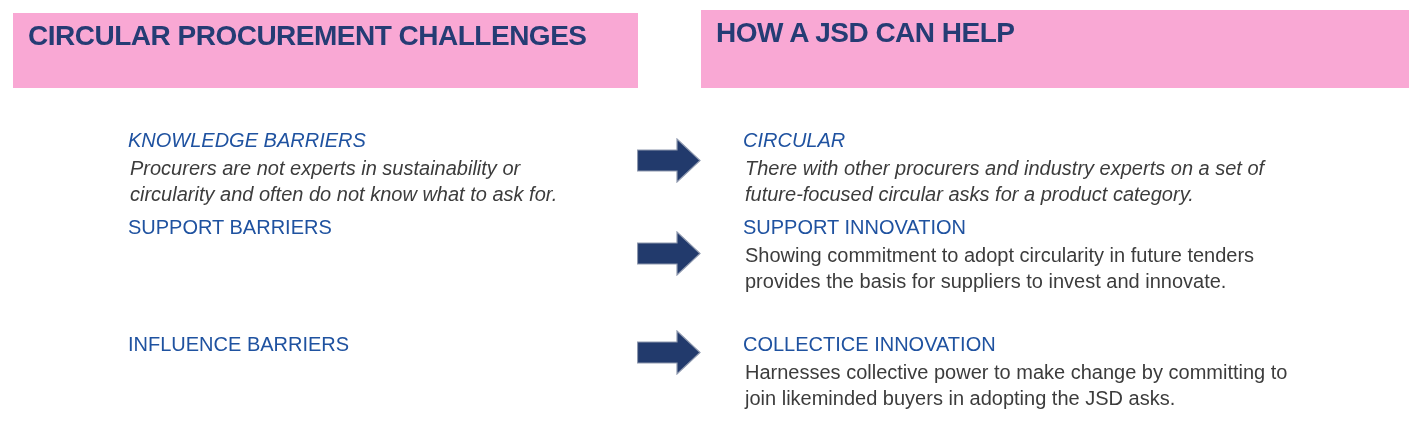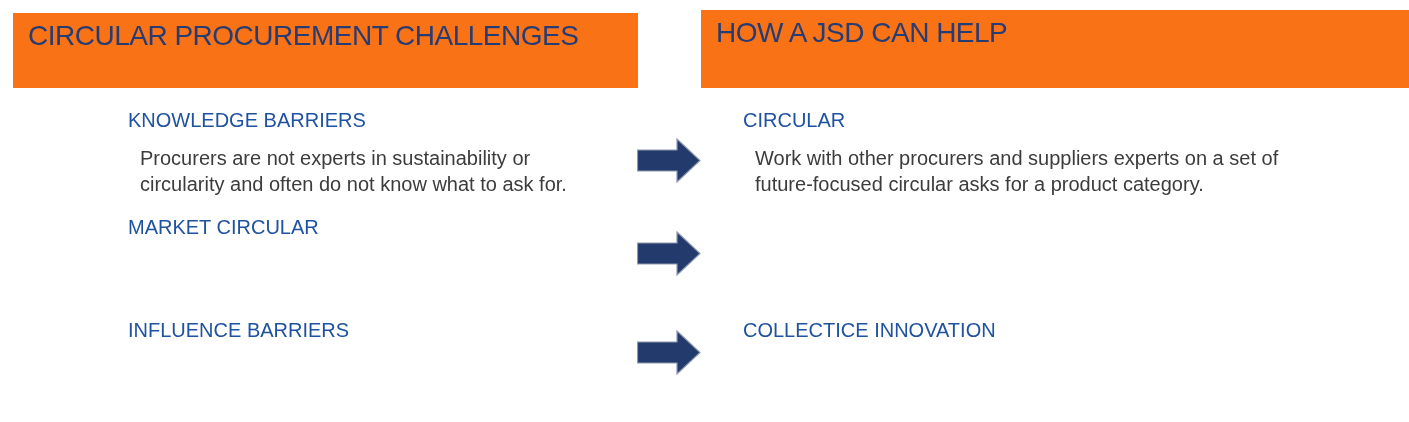--- a/index.html
+++ b/index.html
@@ -10,23 +10,23 @@
   }
   .canvas {
     position: relative;
     width: 1409px;
     height: 422px;
     background: #ffffff;
     overflow: hidden;
   }
   .banner {
     position: absolute;
-    background: #f97316;
+    background: #f9a8d4;
     color: #253C74;
-    font-weight: normal;
+    font-weight: bold;
     font-size: 28px;
     letter-spacing: -0.5px;
     box-sizing: border-box;
     padding: 7px 0 0 15px;
   }
   .banner-left {
     left: 13px;
     top: 13px;
     width: 625px;
     height: 75px;
@@ -44,27 +44,27 @@
     font-size: 20px;
     line-height: 25px;
     color: #1F52A0;
     margin: 0 0 1px 0;
   }
   .item .body {
     font-size: 20px;
     line-height: 26px;
     color: #3C3C3C;
     white-space: pre-line;
-    margin: 12px;
+    margin: 2px;
   }
   .col-left { left: 128px; width: 545px; }
   .col-right { left: 743px; width: 625px; }
-  .row-1 { top: 108px; }
+  .row-1 { top: 128px; font-style: italic; }
   .row-2 { top: 215px; }
-  .row-3 { top: 318px; }
+  .row-3 { top: 332px; }
   .arrow {
     position: absolute;
     left: 637px;
     width: 64px;
     height: 45px;
   }
   .arrow-1 { top: 138px; }
   .arrow-2 { top: 231px; }
   .arrow-3 { top: 330px; }
   .arrow svg { display: block; width: 100%; height: 100%; }
@@ -81,21 +81,21 @@
   <div class="banner banner-right">
     <span>HOW A JSD CAN HELP</span>
   </div>
 
   <div class="item col-left row-1">
     <div class="title">KNOWLEDGE BARRIERS</div>
     <div class="body">Procurers are not experts in sustainability or
 circularity and often do not know what to ask for.</div>
   </div>
   <div class="item col-left row-2">
-    <div class="title">MARKET CIRCULAR</div>
+    <div class="title">SUPPORT BARRIERS</div>
   </div>
   <div class="item col-left row-3">
     <div class="title">INFLUENCE BARRIERS</div>
   </div>
 
   <div class="arrow arrow-1">
     <svg viewBox="0 0 64 45" xmlns="http://www.w3.org/2000/svg">
       <polygon points="0.5,12 40,12 40,1 63,22.5 40,44 40,33 0.5,33" fill="#223A6C" stroke="#8E98AE" stroke-width="1.2"></polygon>
     </svg>
   </div>
@@ -105,20 +105,27 @@
     </svg>
   </div>
   <div class="arrow arrow-3">
     <svg viewBox="0 0 64 45" xmlns="http://www.w3.org/2000/svg">
       <polygon points="0.5,12 40,12 40,1 63,22.5 40,44 40,33 0.5,33" fill="#223A6C" stroke="#8E98AE" stroke-width="1.2"></polygon>
     </svg>
   </div>
 
   <div class="item col-right row-1">
     <div class="title">CIRCULAR</div>
-    <div class="body">Work with other procurers and suppliers experts on a set of
+    <div class="body">There with other procurers and industry experts on a set of
 future-focused circular asks for a product category.</div>
+  </div>
+  <div class="item col-right row-2">
+    <div class="title">SUPPORT INNOVATION</div>
+    <div class="body">Showing commitment to adopt circularity in future tenders
+provides the basis for suppliers to invest and innovate.</div>
   </div>
   <div class="item col-right row-3">
     <div class="title">COLLECTICE INNOVATION</div>
+    <div class="body">Harnesses collective power to make change by committing to
+join likeminded buyers in adopting the JSD asks.</div>
   </div>
 
 </div>
 
 </body></html>

